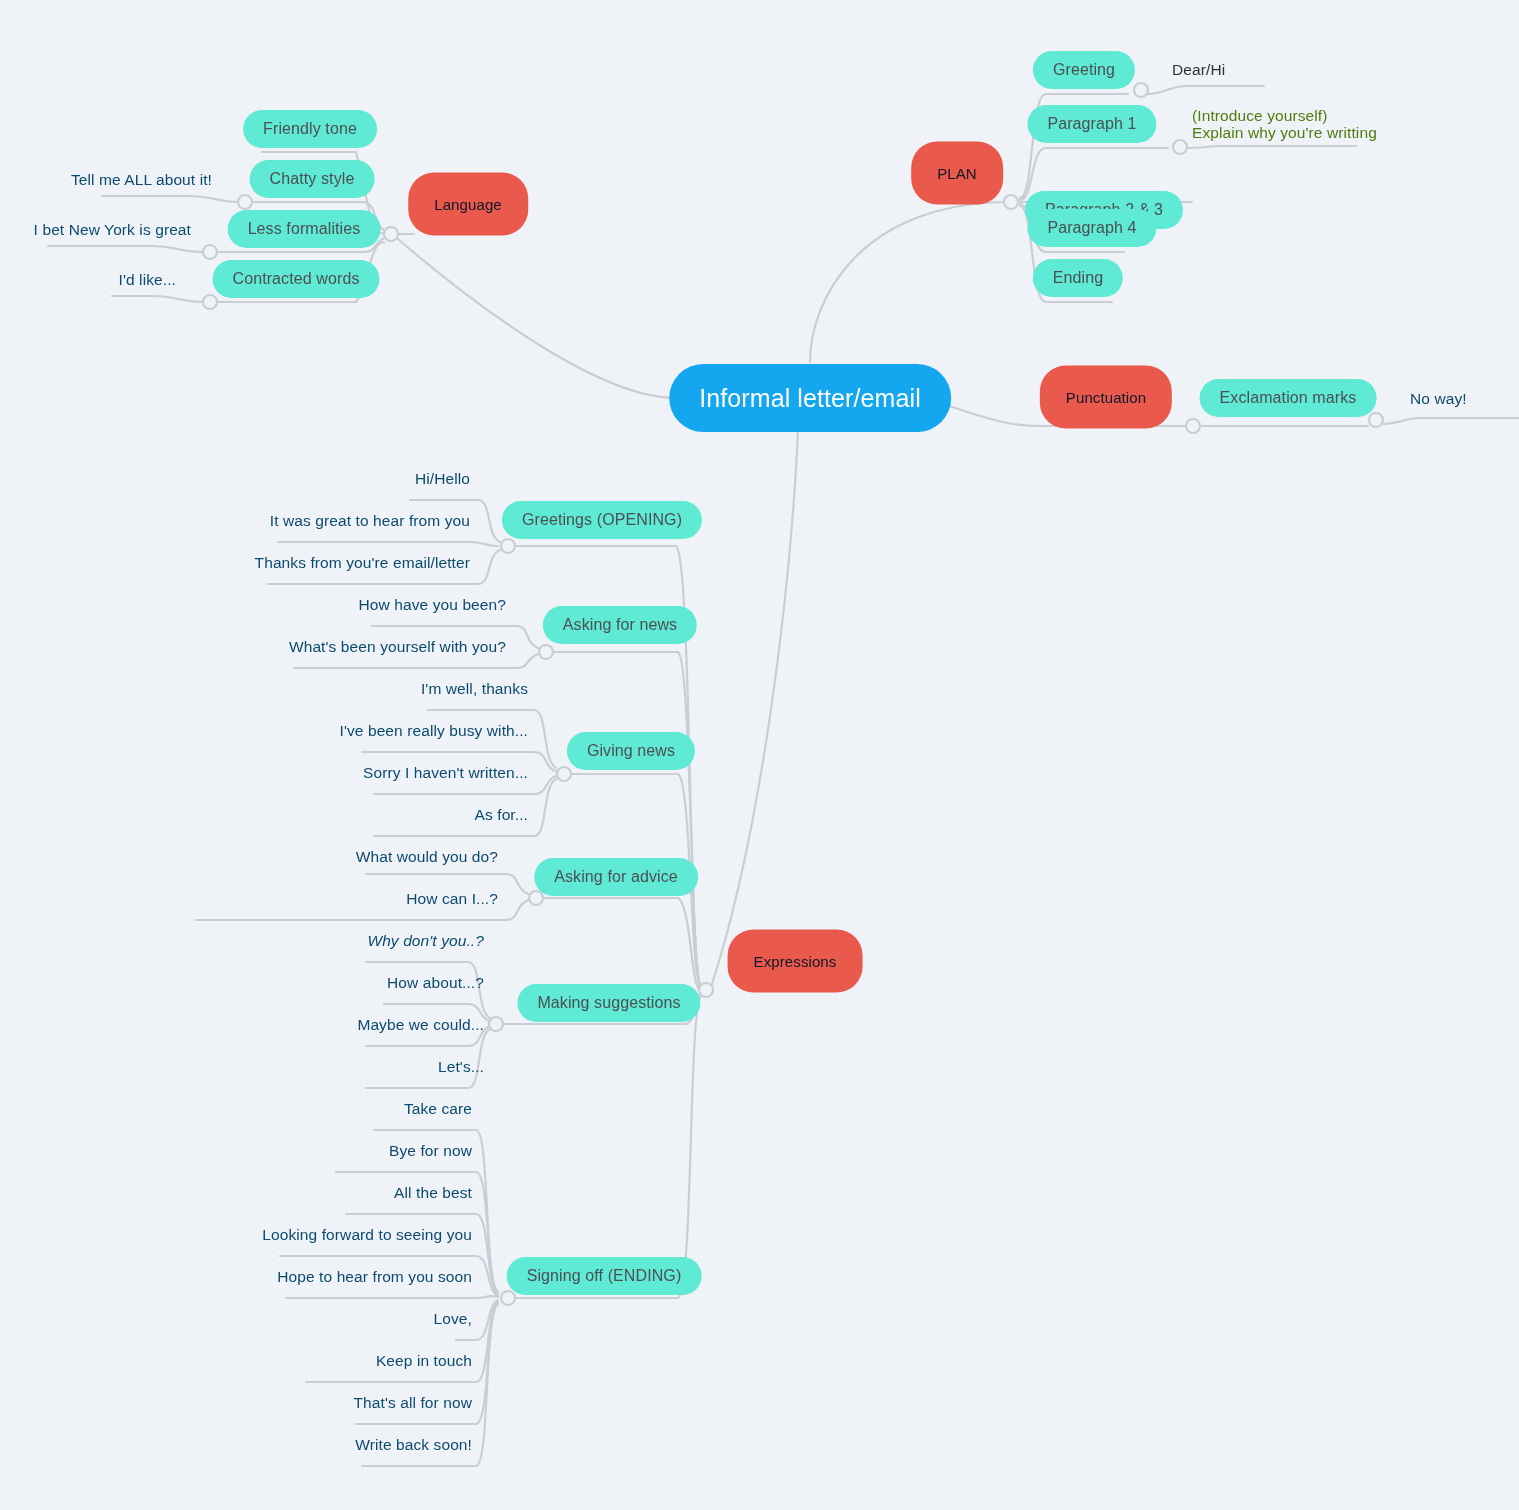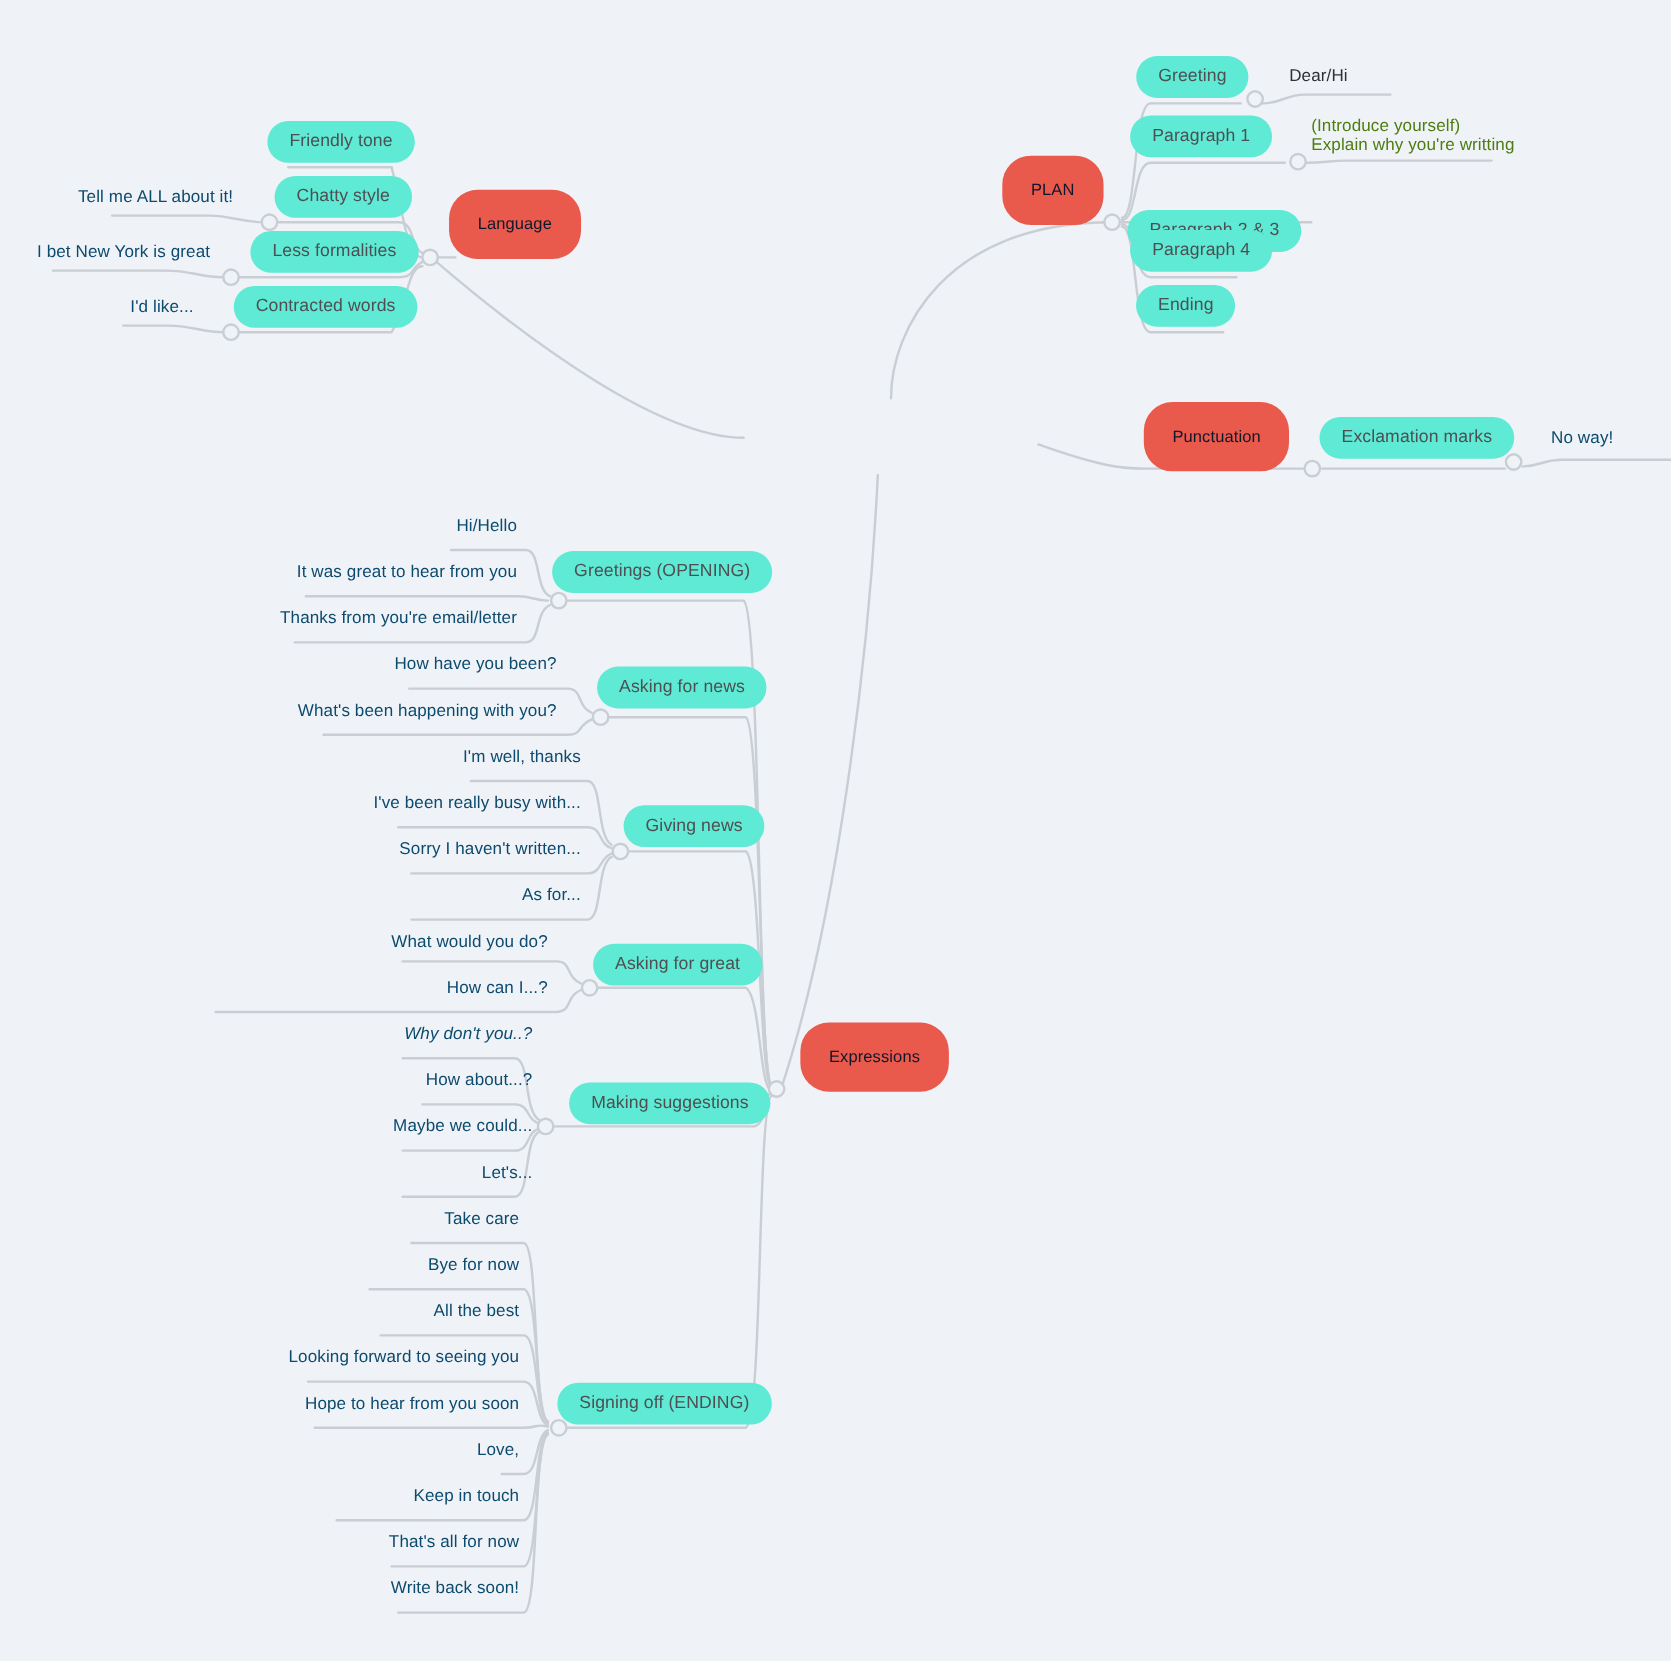--- a/index.html
+++ b/index.html
@@ -165,20 +165,23 @@
       <circle cx="496" cy="1024" r="7"></circle>
       <circle cx="508" cy="1298" r="7"></circle>
       <circle cx="245" cy="202" r="7"></circle>
       <circle cx="210" cy="252" r="7"></circle>
       <circle cx="210" cy="302" r="7"></circle>
       <circle cx="1141" cy="90" r="7"></circle>
       <circle cx="1180" cy="147" r="7"></circle>
     </g>
   </svg>
 
+  <div class="node root" style="left:810px; top:398px;">
+    <span>Informal letter/email</span>
+  </div>
 
   <div class="node branch" style="left:468px; top:204px;">
     <span>Language</span>
   </div>
 
   <div class="node topic" style="left:310px; top:129px;">
     <span>Friendly tone</span>
   </div>
   <div class="node topic" style="left:312px; top:179px;">
     <span>Chatty style</span>
@@ -234,32 +237,32 @@
     <span>Greetings (OPENING)</span>
   </div>
   <div class="leaf r-align" style="left:470px; top:478px;">Hi/Hello</div>
   <div class="leaf r-align" style="left:470px; top:520px;">It was great to hear from you</div>
   <div class="leaf r-align" style="left:470px; top:562px;">Thanks from you're email/letter</div>
 
   <div class="node topic" style="left:620px; top:625px;">
     <span>Asking for news</span>
   </div>
   <div class="leaf r-align" style="left:506px; top:604px;">How have you been?</div>
-  <div class="leaf r-align" style="left:506px; top:646px;">What's been happening with you?</div>
+  <div class="leaf r-align" style="left:506px; top:646px;">What's been yourself with you?</div>
 
   <div class="node topic" style="left:631px; top:751px;">
     <span>Giving news</span>
   </div>
   <div class="leaf r-align" style="left:528px; top:688px;">I'm well, thanks</div>
   <div class="leaf r-align" style="left:528px; top:730px;">I've been really busy with...</div>
   <div class="leaf r-align" style="left:528px; top:772px;">Sorry I haven't written...</div>
   <div class="leaf r-align" style="left:528px; top:814px;">As for...</div>
 
   <div class="node topic" style="left:616px; top:877px;">
-    <span>Asking for great</span>
+    <span>Asking for advice</span>
   </div>
   <div class="leaf r-align" style="left:498px; top:856px;">What would you do?</div>
   <div class="leaf r-align" style="left:498px; top:898px;">How can I...?</div>
 
   <div class="node topic" style="left:609px; top:1003px;">
     <span>Making suggestions</span>
   </div>
   <div class="leaf r-align" style="left:484px; top:940px;font-style:italic;">Why don't you..?</div>
   <div class="leaf r-align" style="left:484px; top:982px;">How about...?</div>
   <div class="leaf r-align" style="left:484px; top:1024px;">Maybe we could...</div>

